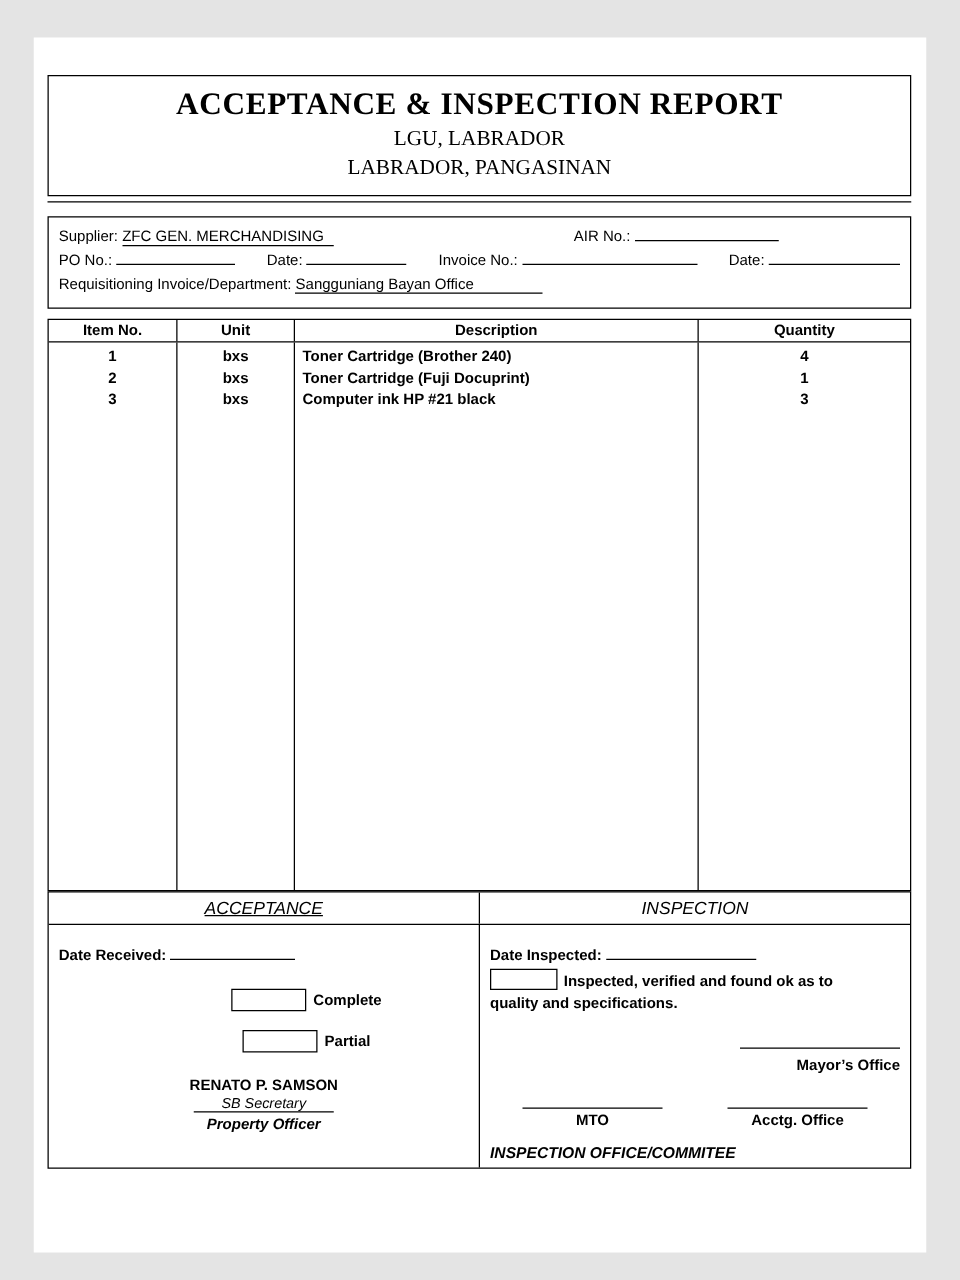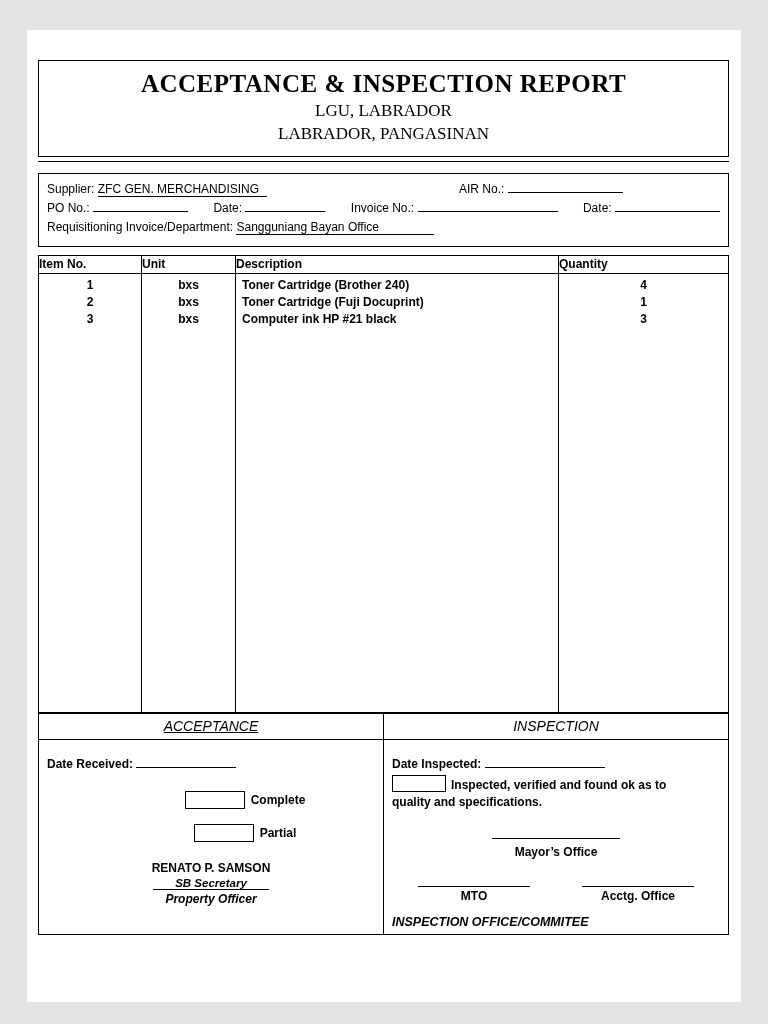--- a/index.html
+++ b/index.html
@@ -25,21 +25,21 @@
     font-size:12px;font-weight:normal;line-height:1.6;}
   .blank{display:inline-block;border-bottom:1.3px solid #000;height:11px;vertical-align:baseline;}
   .uval{border-bottom:1.3px solid #000;padding-right:8px;}
   .row1{display:flex;}
   .row1 .lft{width:412px;}
   .row2{display:flex;justify-content:space-between;}
 
   
   .items-table{border:1.6px solid #000;margin-top:8px;font-size:12px;font-weight:bold;}
   .thead{display:flex;border-bottom:1.4px solid #000;}
-  .th{text-align:left;padding:1px 0 2px;}
+  .th{text-align:center;padding:1px 0 2px;}
   .tbody{display:flex;height:438px;}
   .col{display:flex;flex-direction:column;}
   .c1{width:102px;border-right:1.3px solid #000;}
   .c2{width:93px;border-right:1.3px solid #000;}
   .c3{width:322px;border-right:1.3px solid #000;}
   .c4{flex:1;}
   .cell{line-height:17px;}
   .center{text-align:center;}
   .desc{padding-left:6px;text-align:left;}
   .tbody .col{padding-top:3px;}
@@ -55,26 +55,26 @@
   .bcell{flex:1;padding:8px 8px;}
   .bcell.l{border-right:1.5px solid #000;}
 
   .date-line{margin-top:8px;}
   .cb-row{margin:0 0 0 68px;display:flex;align-items:center;justify-content:center;}
   .cb-row.first{margin-top:20px;}
   .cb-row.second{margin-top:15px;}
   .cbox{display:inline-block;width:58px;height:16px;border:1.5px solid #000;margin-right:6px;background:#fff;}
   .sig{text-align:center;margin-top:18px;line-height:1.35;}
   .sig-title{font-weight:normal;font-style:italic;font-size:11.5px;}
-  .uline{border-bottom:1.2px solid #000;padding:0 22px;font-weight:bold;}
+  .uline{border-bottom:1.2px solid #000;padding:0 22px;}
   .sig-role{font-style:italic;}
 
   .insp-para{margin:4px 0 0;line-height:1.45;width:305px;}
   .cbox.small{width:52px;height:15px;vertical-align:text-bottom;margin-right:5px;}
-  .mayor{text-align:center;margin-top:16px;line-height:1.4;}
+  .mayor{text-align:right;margin-top:16px;line-height:1.4;}
   .two-lines{display:flex;justify-content:space-around;margin-top:14px;}
   .two-labels{display:flex;margin-top:2px;}
   .two-labels span{flex:1;text-align:center;}
   .insp-footer{text-align:left;font-style:italic;font-size:12.5px;margin-top:12px;}
 </style>
 </head>
 <body>
 
 <div class="page">
   <div class="form">

